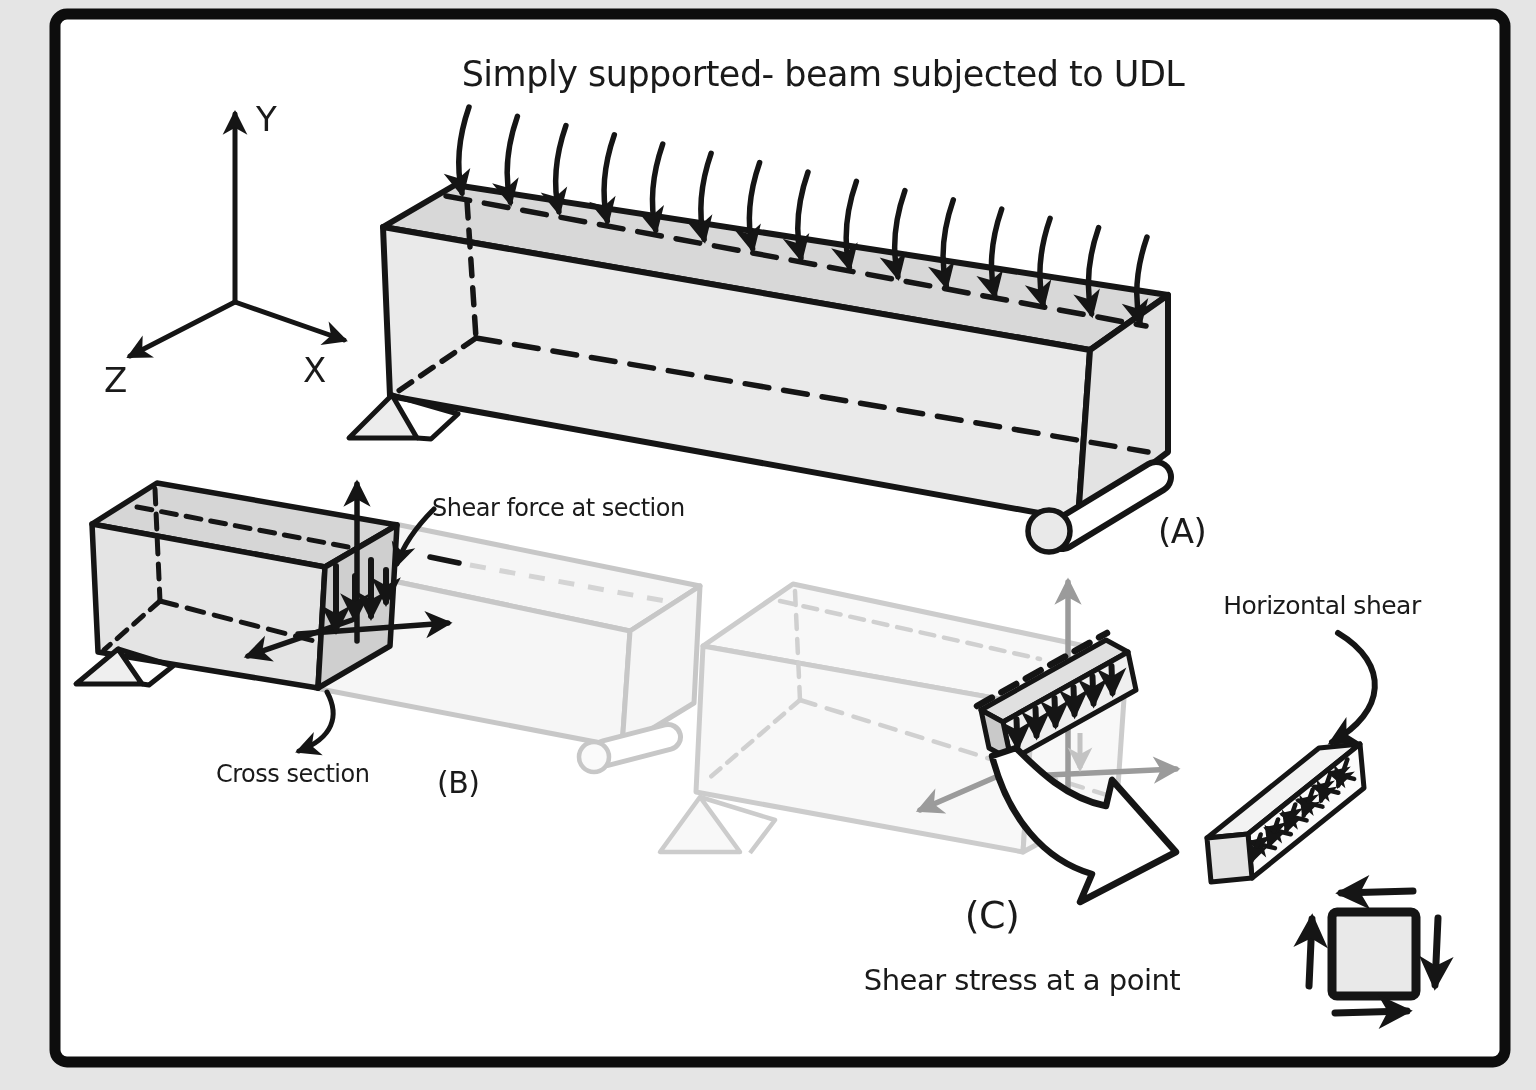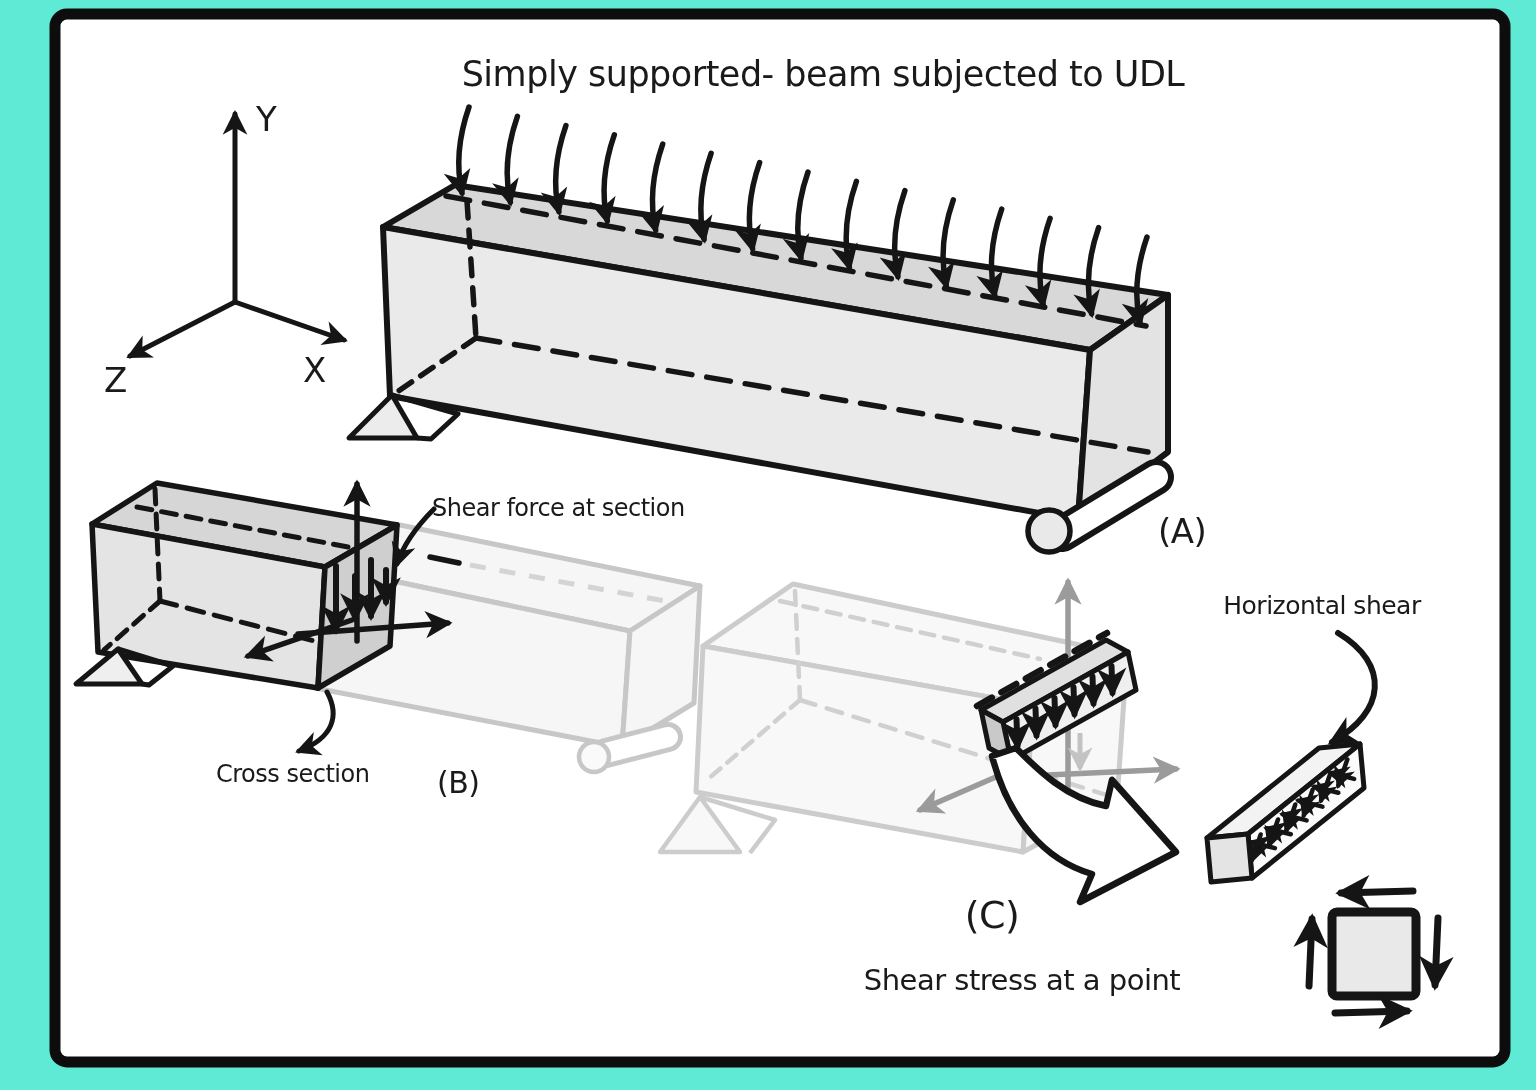--- a/index.html
+++ b/index.html
@@ -1,16 +1,16 @@
 <!DOCTYPE html>
 <html><head>
 <meta charset="utf-8">
 <style>
   html,body{margin:0;padding:0;background:#fff;}
-  .stage{position:relative;width:1536px;height:1090px;background:#5eead4;overflow:hidden;}
+  .stage{position:relative;width:1536px;height:1090px;background:#e5e5e5;overflow:hidden;}
   svg{position:absolute;left:0;top:0;}
   .lbl{font-family:"DejaVu Sans","Liberation Sans",sans-serif;fill:#1a1a1a;letter-spacing:-0.5px;}
 </style>
 </head>
 <body>
 
 <div class="stage">
 <svg viewBox="0 0 1536 1090" width="1536" height="1090">
   <defs>
     <marker id="ah" viewBox="0 0 10 10" refX="8" refY="5" markerWidth="5.5" markerHeight="5.5" orient="auto-start-reverse" markerUnits="strokeWidth">

